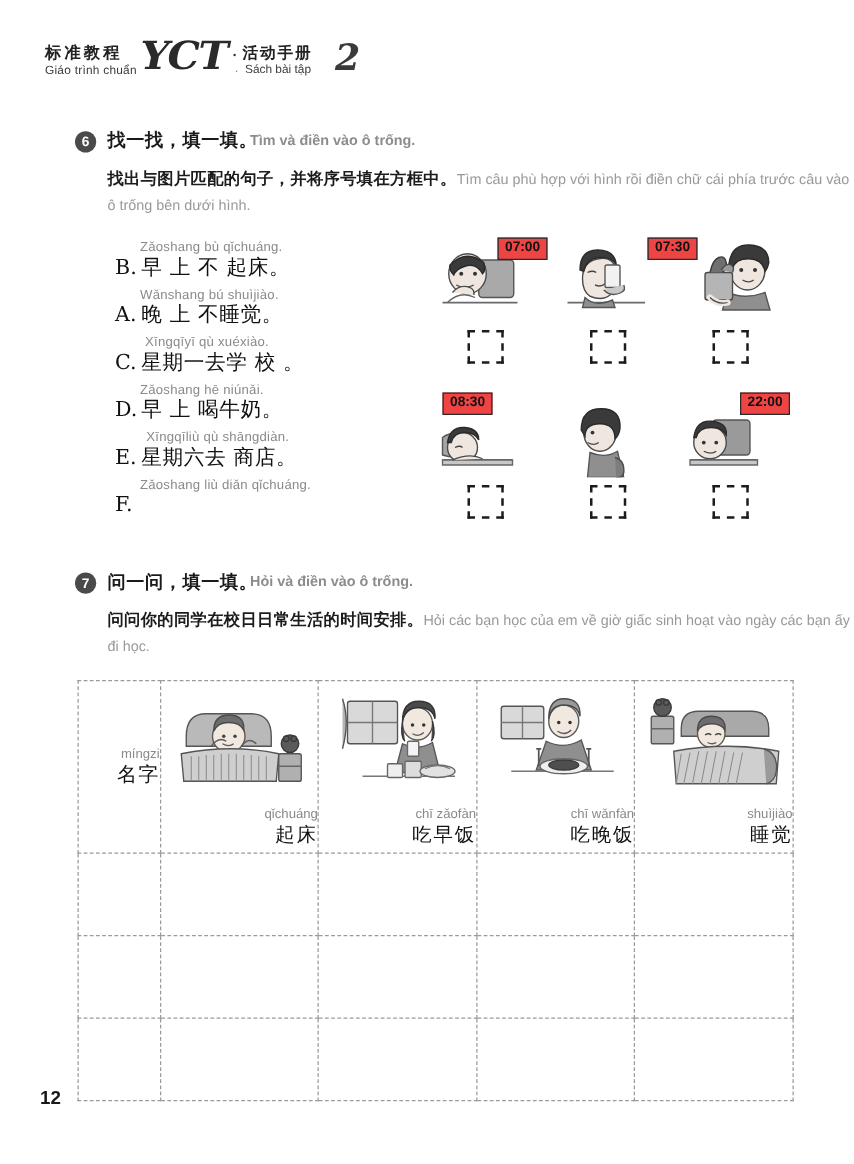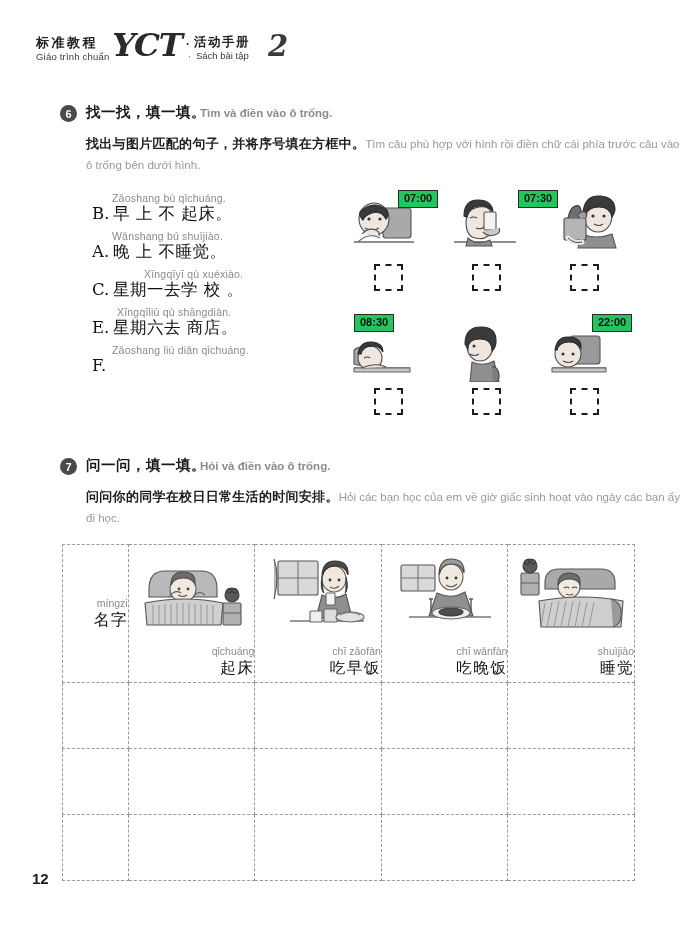--- a/index.html
+++ b/index.html
@@ -145,21 +145,21 @@
   .pic-cell.c0 { left: 0; }
   .pic-cell.c1 { left: 98px; }
   .pic-cell.c2 { left: 196px; }
   .pic-art {
     position: relative;
     width: 88px; height: 64px;
     overflow: hidden;
   }
   .time-tag {
     position: absolute;
-    background: #22c55e;
+    background: #ef4444;
     border: 1.3px solid #2b2b2b;
     font-family: "Liberation Sans", sans-serif;
     font-size: 11px; font-weight: 600; color: #111;
     padding: 1px 5px 2px 5px;
     line-height: 13px;
     z-index: 5;
     white-space: nowrap;
   }
   .answer-box {
     position: absolute;
@@ -257,23 +257,28 @@
     <span class="s-pinyin">Zǎoshang bù qǐchuáng.</span>
     <span class="s-letter">B.</span>
     <span class="s-cn">早 上 不 起床。</span>
   </div>
   <div class="sentence-item">
     <span class="s-pinyin">Wǎnshang bú shuìjiào.</span>
     <span class="s-letter">A.</span>
     <span class="s-cn">晚 上 不睡觉。</span>
   </div>
   <div class="sentence-item">
-    <span class="s-pinyin" style="left:24px;margin-left:28px;">Xīngqīyī qù xuéxiào.</span>
+    <span class="s-pinyin" style="left:24px;">Xīngqīyī qù xuéxiào.</span>
     <span class="s-letter">C.</span>
     <span class="s-cn">星期一去学 校 。</span>
+  </div>
+  <div class="sentence-item">
+    <span class="s-pinyin">Zǎoshang hē niúnǎi.</span>
+    <span class="s-letter">D.</span>
+    <span class="s-cn">早 上 喝牛奶。</span>
   </div>
   <div class="sentence-item">
     <span class="s-pinyin" style="left:25px;">Xīngqīliù qù shāngdiàn.</span>
     <span class="s-letter">E.</span>
     <span class="s-cn">星期六去 商店。</span>
   </div>
   <div class="sentence-item">
     <span class="s-pinyin">Zǎoshang liù diǎn qǐchuáng.</span>
     <span class="s-letter">F.</span>
   </div>

